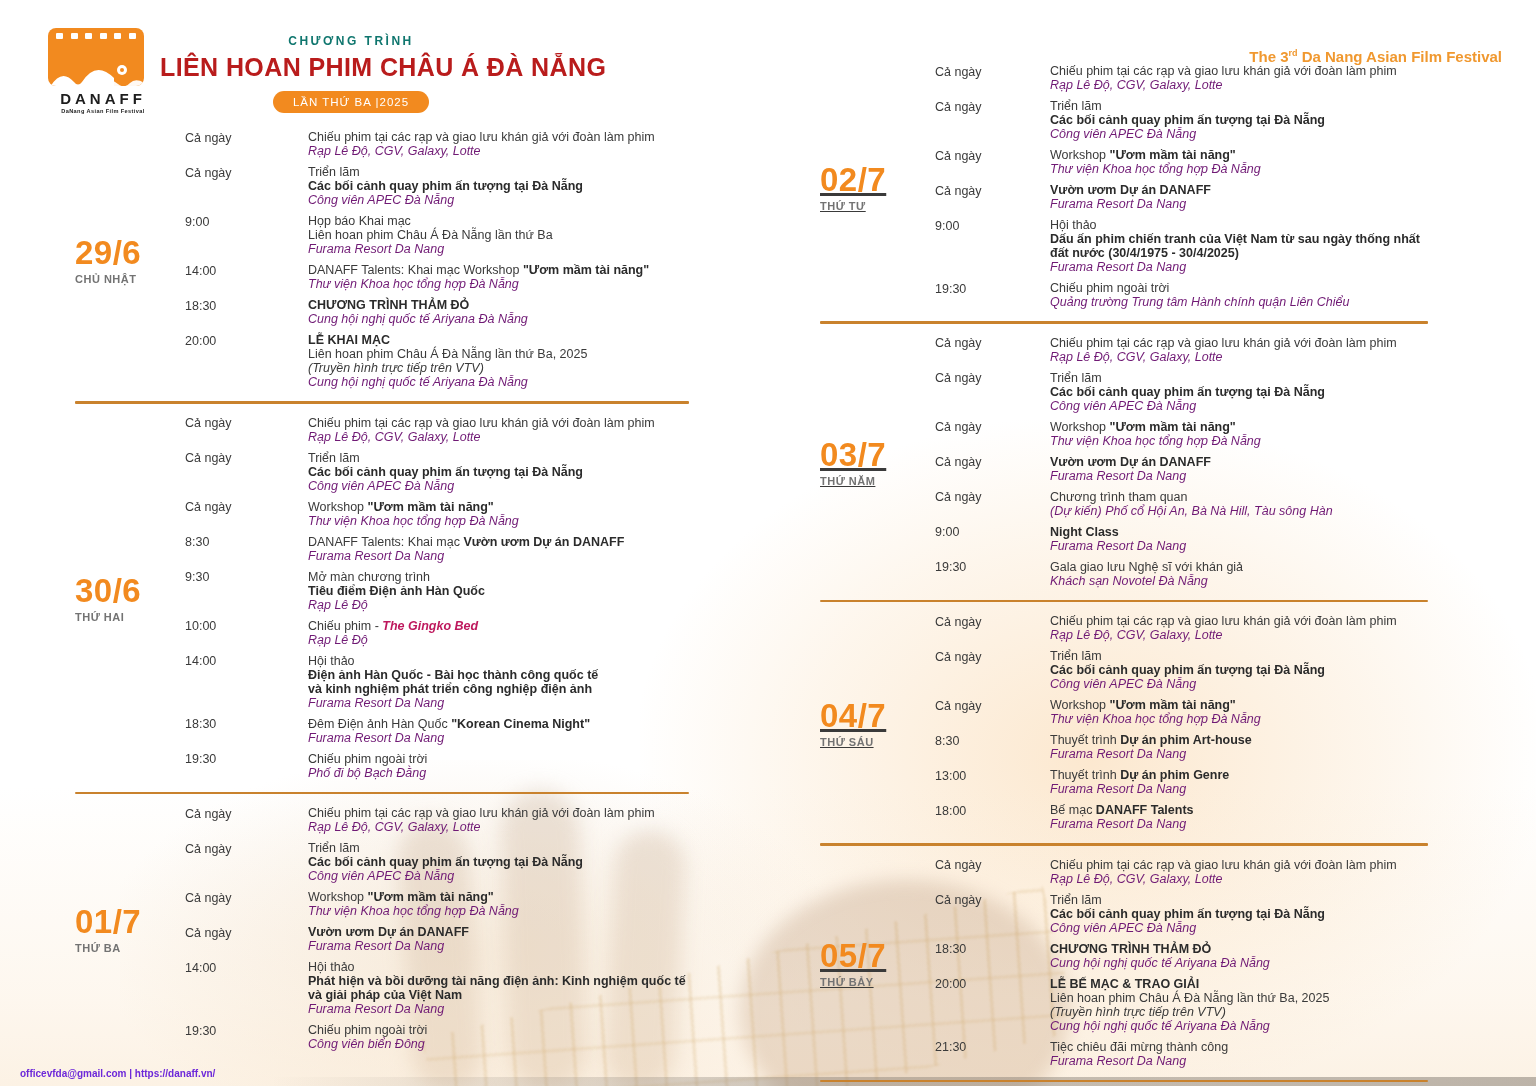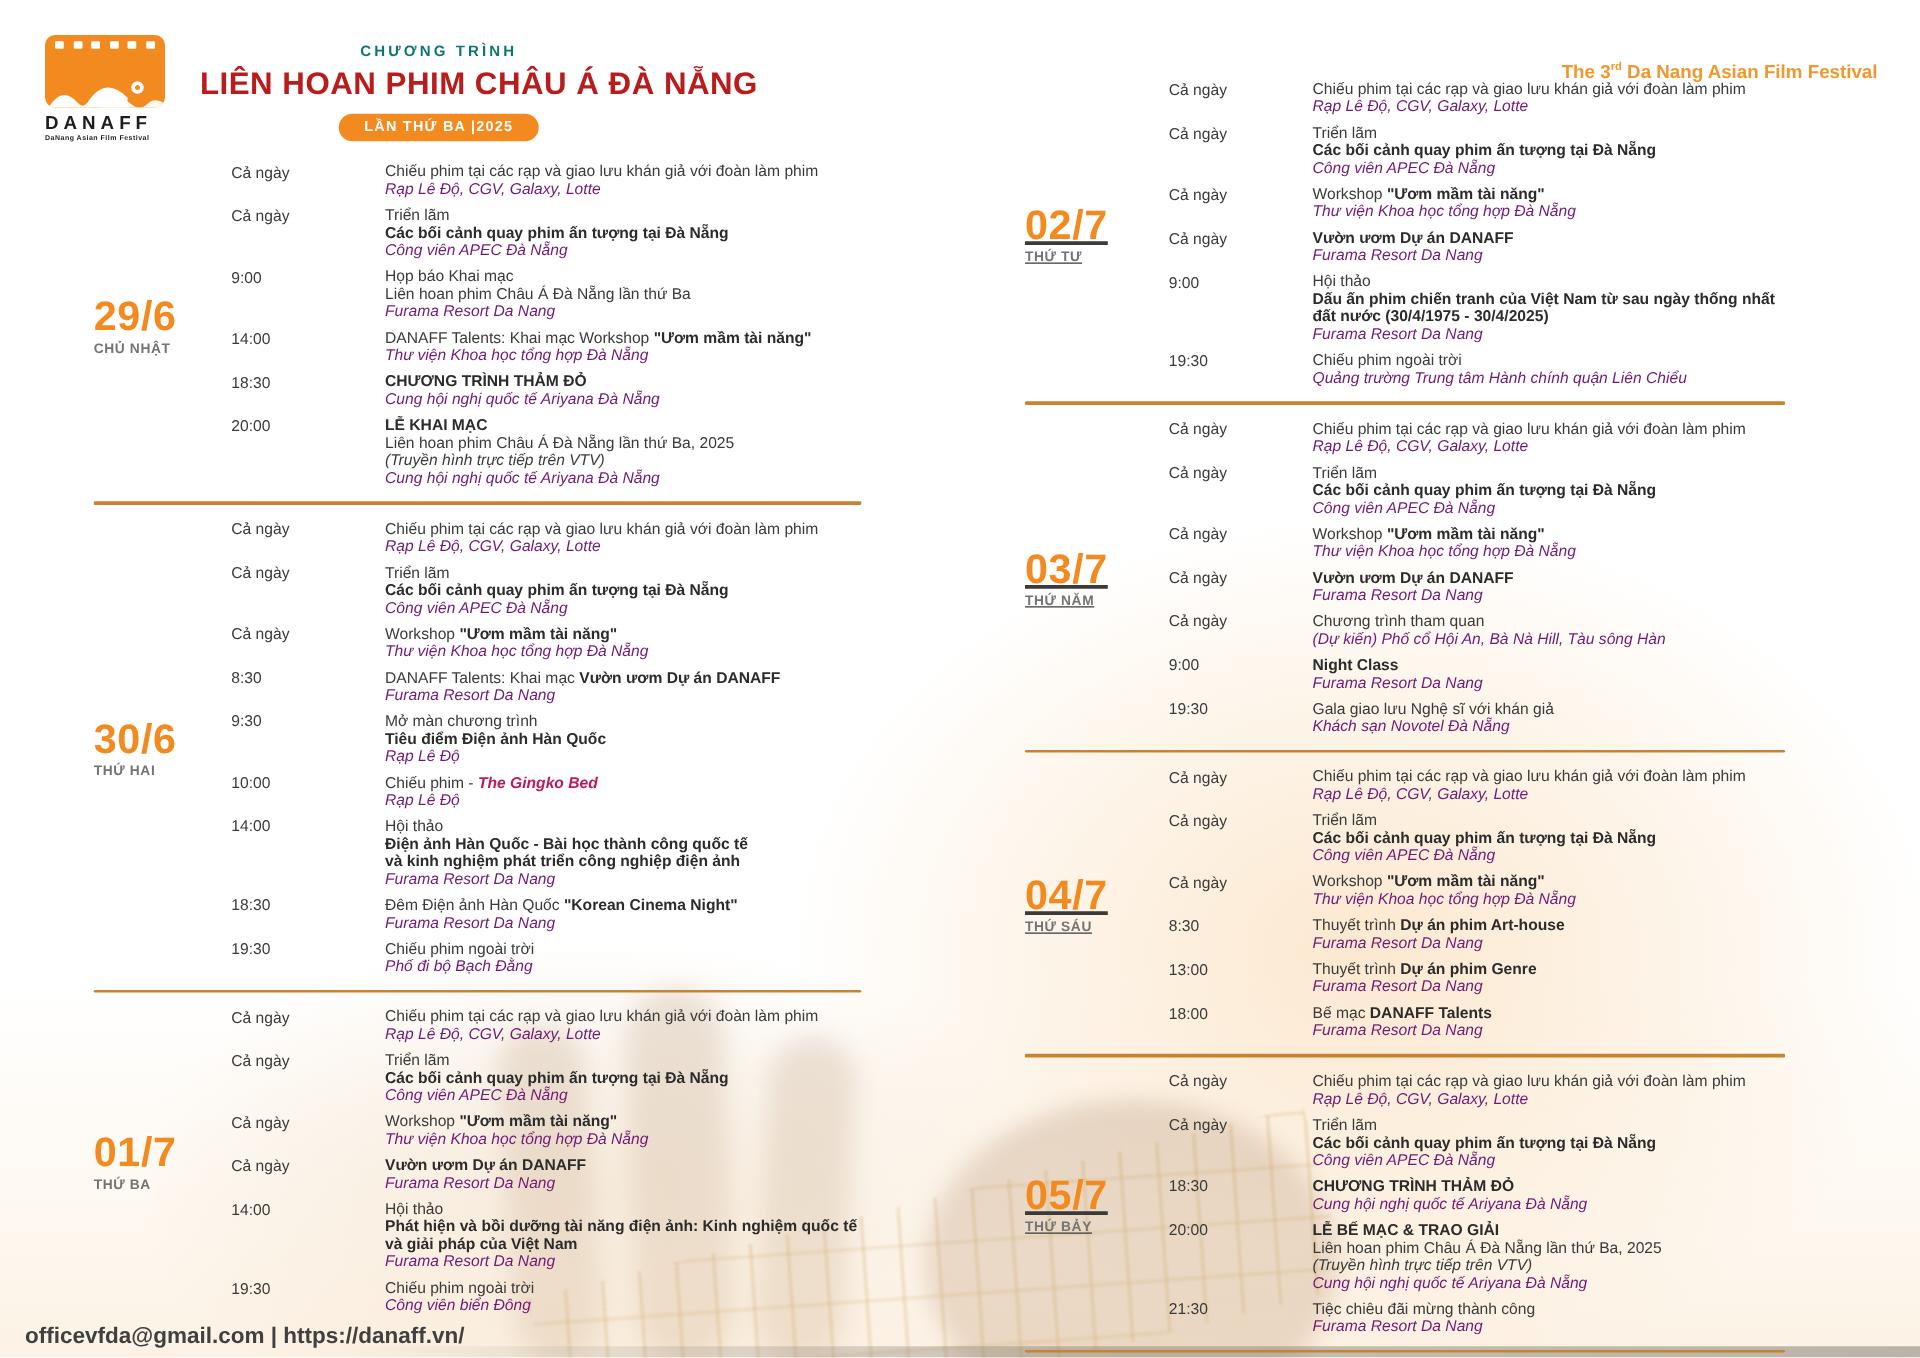--- a/index.html
+++ b/index.html
@@ -40,38 +40,38 @@
   .bg-band {
     left:270px; bottom:0; right:0; height:9px;
     background:linear-gradient(to right, rgba(0,0,0,0) 0%, rgba(125,117,108,0.40) 45%, rgba(125,117,108,0.50) 100%);
   }
   .bg-wash {
     left:0; bottom:0; right:0; height:300px;
     background:linear-gradient(to bottom, rgba(255,255,255,0) 0%, rgba(249,224,190,0.25) 70%, rgba(246,214,172,0.32) 100%);
   }
 
   
-  .logo { position:absolute; left:36px; top:28px; width:110px; }
+  .logo { position:absolute; left:48px; top:28px; width:110px;text-align:center; }
   .logo-box {
     width:96px; height:58px; background:#F28A1F; border-radius:8px;
     position:relative; overflow:hidden;
   }
   .logo-perfs { position:absolute; top:5px; left:8px; right:8px; display:flex; justify-content:space-between; }
   .logo-perfs i { width:7px; height:6px; background:#ffffff; border-radius:1px; }
   .logo-waves { position:absolute; left:0; right:0; bottom:-14px; height:46px; }
   .logo-brand { font-weight:bold; color:#1d1d1d; font-size:15px; letter-spacing:4px; margin-top:4px; }
   .logo-tagline { font-size:5.6px; color:#1d1d1d; letter-spacing:0.4px; margin-top:1px; font-weight:bold; }
 
   
   .header-center { position:absolute; left:160px; top:34px; width:382px; text-align:center; }
   .kicker { font-size:12px; font-weight:bold; color:#0f766e; letter-spacing:2.5px; }
   .main-title { font-size:25px; font-weight:bold; color:#b91c1c; letter-spacing:0.4px; margin-top:5px; white-space:nowrap; }
   .edition-pill {
     display:inline-block; margin-top:9px; background:#F28A1F; color:#ffffff;
-    font-size:11.5px; font-weight:bold; letter-spacing:1px;
+    font-size:11.5px; font-weight:normal; letter-spacing:1px;
     padding:5px 20px; border-radius:13px;
   }
   .en-title { position:absolute; right:34px; top:48px; font-size:15px; font-weight:bold; color:#F0982F; }
   .en-title sup { font-size:9px; }
 
   
   .col { position:absolute; display:flex; flex-direction:column; }
   .col-left  { left:75px;  top:128px; width:614px; }
   .col-right { left:820px; top:62px;  width:608px; }
 
@@ -91,21 +91,21 @@
   .sg-b { font-weight:bold; color:#2b2b2b; }
   .sg-i { font-style:italic; }
   .sg-bi { font-weight:bold; font-style:italic; color:#be185d; }
   .sg-v { color:#701a75; font-style:italic; }
 
   .divider { height:2.5px; background:#C9822D; margin:10px 0; border-radius:1px; }
 
   
   .footer-contact {
     position:absolute; left:20px; bottom:7px;
-    font-size:18px; font-weight:bold; color:#404040;
+    font-size:10px; font-weight:bold; color:#6d28d9;
   }
 </style>
 </head>
 <body>
 
 <div class="page">
 
   <div class="bg-art bg-glow"></div>
   <div class="bg-art bg-glow2"></div>
   <div class="bg-art bg-finger bg-f1"></div>

